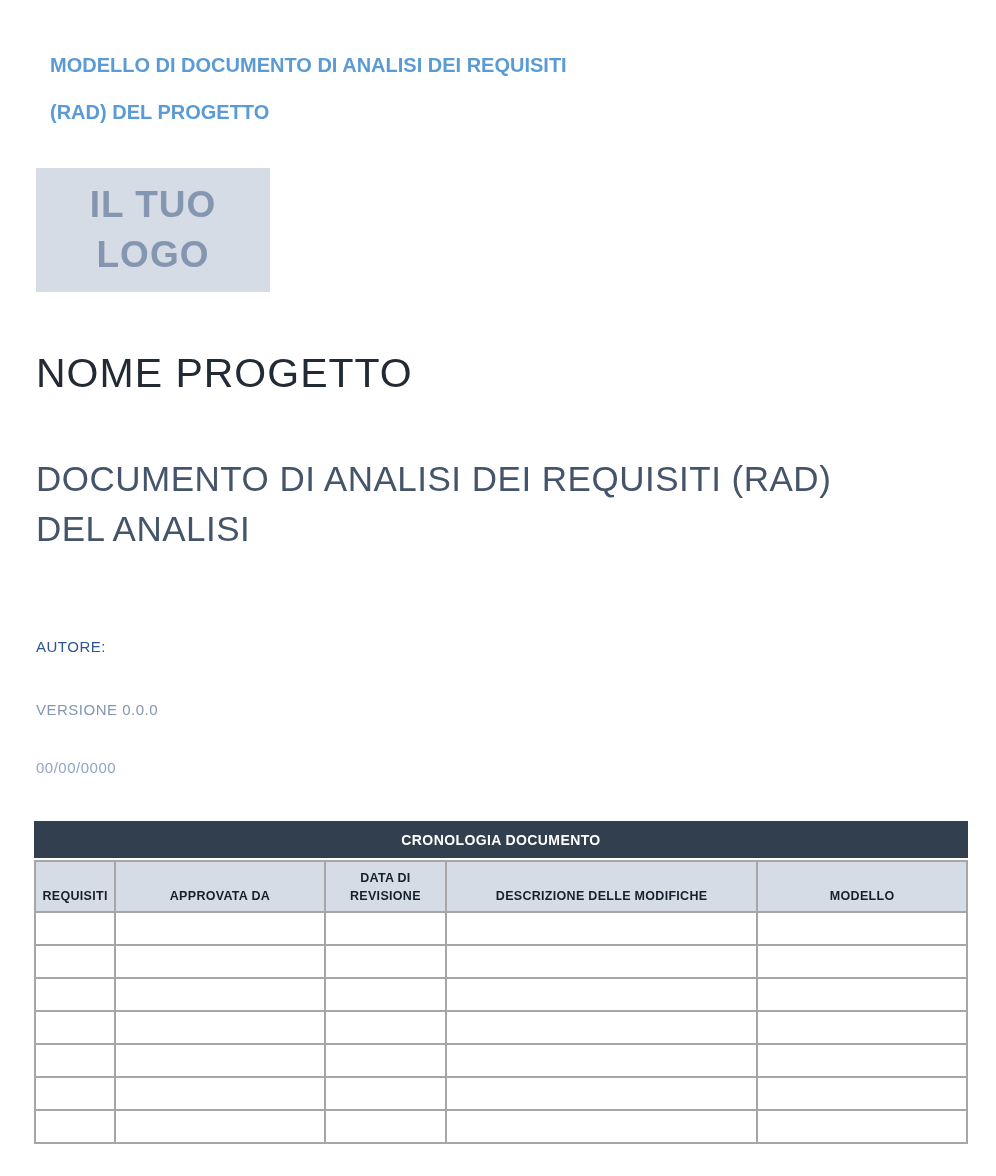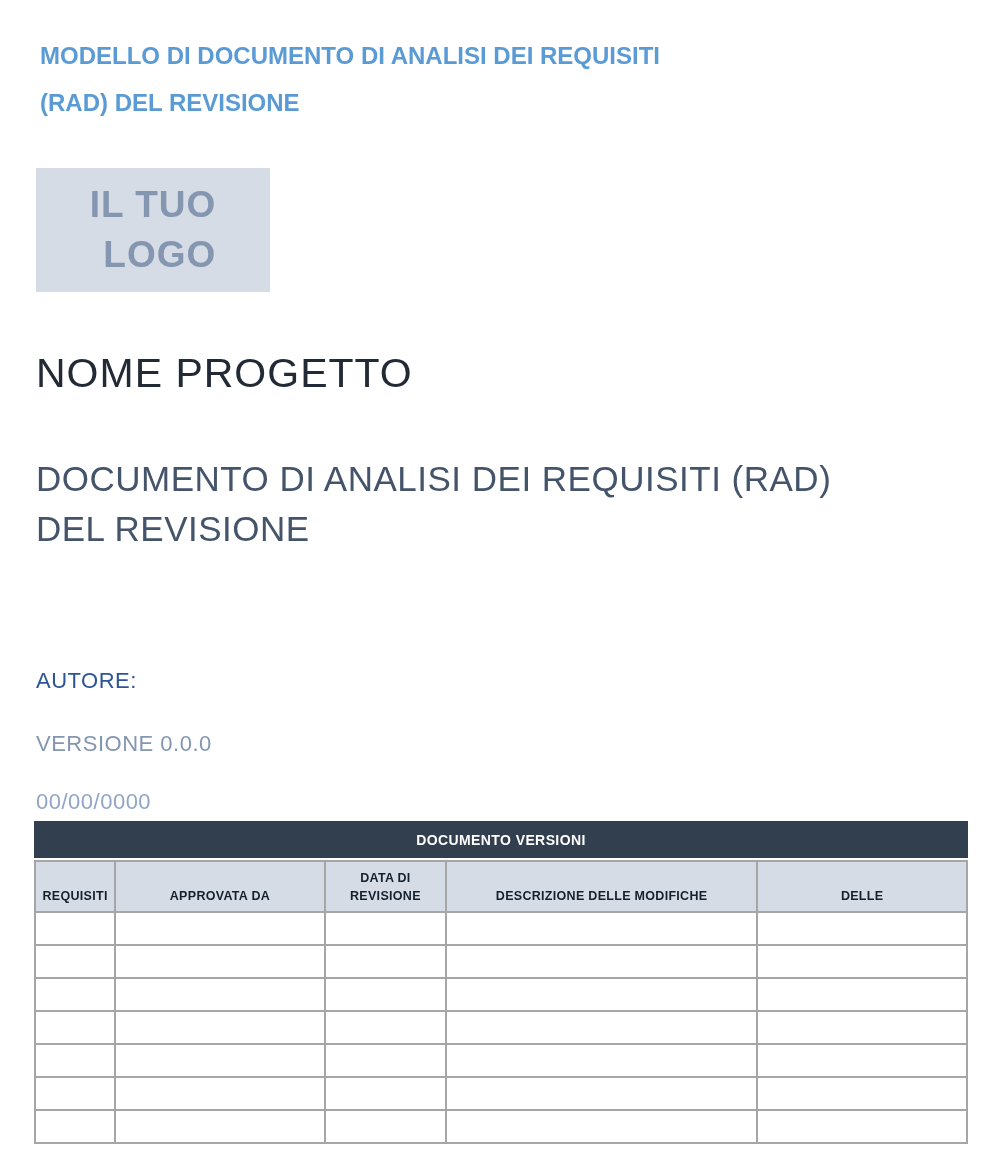--- a/index.html
+++ b/index.html
@@ -13,38 +13,38 @@
     width: 996px;
     height: 1176px;
     background: #ffffff;
     overflow: hidden;
   }
   .doc-title {
     position: absolute;
     left: 36px;
     top: 28px;
     width: 930px;
-    margin: 4px;
-    font-size: 24px;
+    margin: 14px;
+    font-size: 20px;
     font-weight: bold;
     line-height: 47px;
     letter-spacing: 0px;
     color: #5B9BD5;
   }
   .logo-box {
     position: absolute;
     left: 36px;
     top: 168px;
     width: 234px;
     height: 124px;
     background: #D6DCE5;
     display: flex;
     align-items: center;
     justify-content: center;
-    text-align: right;
+    text-align: center;
   }
   .logo-text {
     font-size: 37px;
     font-weight: bold;
     line-height: 50px;
     color: #8496B0;
     letter-spacing: 1px;
   }
   .project-name {
     position: absolute;
@@ -64,23 +64,22 @@
     font-size: 35px;
     font-weight: normal;
     line-height: 50px;
     letter-spacing: 0.5px;
     color: #44546A;
     margin-top: 8px;
   }
   .meta {
     position: absolute;
     left: 36px;
-    font-size: 22px;
+    font-size: 15px;
     letter-spacing: 0.5px;
-    margin-top: 30px;
   }
   .meta.author  { top: 638px; color: #2D5596; }
   .meta.version { top: 701px; color: #8496B0; }
   .meta.date    { top: 759px; color: #91A5C8; }
 
   .vt-wrap {
     position: absolute;
     left: 34px;
     top: 821px;
     width: 934px;
@@ -127,51 +126,51 @@
   col.c-approvata   { width: 22.5%; }
   col.c-data        { width: 13.0%; }
   col.c-descrizione { width: 33.4%; }
   col.c-autore      { width: 22.5%; }
 </style>
 </head>
 <body>
 
 <div class="page">
 
-  <h1 class="doc-title"><span>MODELLO DI DOCUMENTO DI ANALISI DEI REQUISITI</span><br><span>(RAD) DEL REVISIONE</span></h1>
+  <h1 class="doc-title"><span>MODELLO DI DOCUMENTO DI ANALISI DEI REQUISITI</span><br><span>(RAD) DEL PROGETTO</span></h1>
 
   <div class="logo-box">
     <div class="logo-text"><span>IL TUO</span><br><span>LOGO</span></div>
   </div>
 
   <div class="project-name">NOME PROGETTO</div>
 
-  <div class="doc-subtitle"><span>DOCUMENTO DI ANALISI DEI REQUISITI (RAD)</span><br><span>DEL REVISIONE</span></div>
+  <div class="doc-subtitle"><span>DOCUMENTO DI ANALISI DEI REQUISITI (RAD)</span><br><span>DEL ANALISI</span></div>
 
   <div class="meta author">AUTORE:</div>
   <div class="meta version">VERSIONE 0.0.0</div>
   <div class="meta date">00/00/0000</div>
 
   <div class="vt-wrap">
-    <div class="vt-title">DOCUMENTO VERSIONI</div>
+    <div class="vt-title">CRONOLOGIA DOCUMENTO</div>
     <table class="vt">
       <colgroup>
         <col class="c-versione">
         <col class="c-approvata">
         <col class="c-data">
         <col class="c-descrizione">
         <col class="c-autore">
       </colgroup>
       <thead>
         <tr>
           <th>REQUISITI</th>
           <th>APPROVATA DA</th>
           <th>DATA DI REVISIONE</th>
           <th>DESCRIZIONE DELLE MODIFICHE</th>
-          <th>DELLE</th>
+          <th>MODELLO</th>
         </tr>
       </thead>
       <tbody>
           <tr>
             <td></td>
             <td></td>
             <td></td>
             <td></td>
             <td></td>
           </tr>

